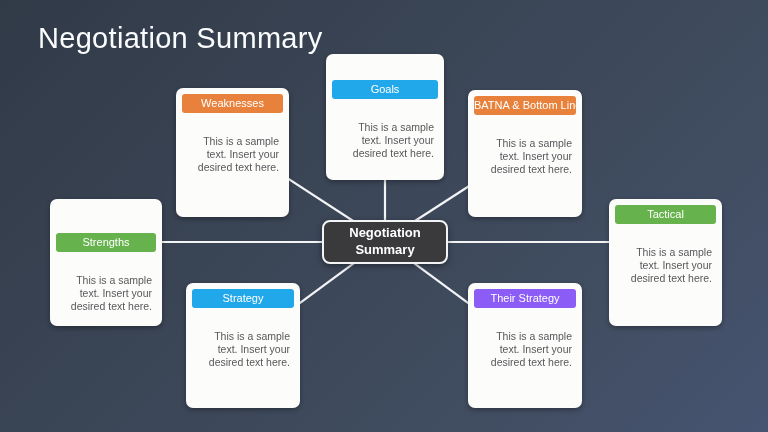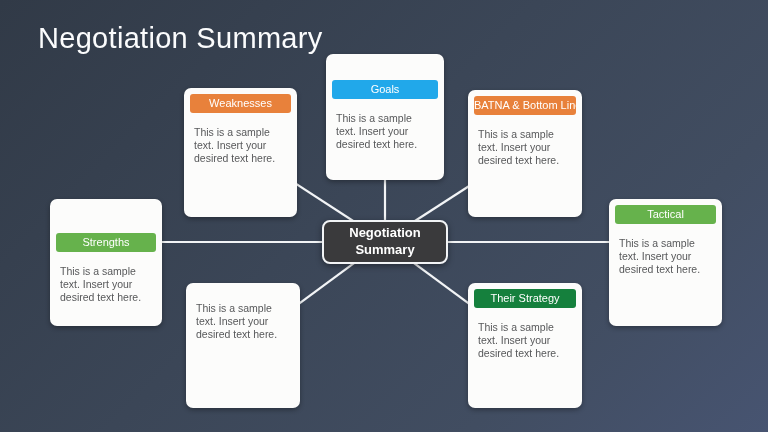--- a/index.html
+++ b/index.html
@@ -20,25 +20,25 @@
     background:#fcfcfb;border-radius:7px;
     box-shadow:0 2px 5px rgba(0,0,0,.32);
     padding:6px;
   }
   .card-header{
     height:19px;line-height:19px;border-radius:3px;
     font-size:11px;color:#ffffff;text-align:center;
     overflow:hidden;white-space:nowrap;
   }
   .card-body{
-    margin-top:13px;padding:0 4px;
-    font-size:10.5px;line-height:1.24;color:#57585a;text-align:left;
+    margin-top:22px;padding:0 4px;
+    font-size:10.5px;line-height:1.24;color:#57585a;text-align:right;
   }
   #card-strengths{left:50px;top:199px;height:127px;}
-  #card-weaknesses{left:184px;top:88px;width:113px;height:129px;}
+  #card-weaknesses{left:176px;top:88px;width:113px;height:129px;}
   #card-goals{left:326px;top:54px;width:118px;height:126px;}
   #card-batna{left:468px;top:90px;width:114px;height:127px;}
   #card-tactical{left:609px;top:199px;width:113px;height:127px;}
   #card-strategy{left:186px;top:283px;width:114px;height:125px;}
   #card-their-strategy{left:468px;top:283px;width:114px;height:125px;}
   .center-box{
     position:absolute;z-index:3;box-sizing:border-box;
     left:322px;top:220px;width:126px;height:44px;
     background:#3a3a3c;border:2px solid #f2f4f6;border-radius:8px;
     box-shadow:0 2px 6px rgba(0,0,0,.4);
@@ -87,25 +87,26 @@
     <div class="card-header" style="background-color: rgb(232, 129, 59);">BATNA &amp; Bottom Line</div>
     <div class="card-body">This is a sample text. Insert your desired text here.</div>
   </div>
 
   <div class="card" id="card-tactical">
     <div class="card-header" style="background-color: rgb(102, 178, 76);">Tactical</div>
     <div class="card-body">This is a sample text. Insert your desired text here.</div>
   </div>
 
   <div class="card" id="card-strategy">
+    <div class="card-header" style="background-color: rgb(33, 168, 234);">Strategy</div>
     <div class="card-body">This is a sample text. Insert your desired text here.</div>
   </div>
 
   <div class="card" id="card-their-strategy">
-    <div class="card-header" style="background-color: #15803d;">Their Strategy</div>
+    <div class="card-header" style="background-color: #8b5cf6;">Their Strategy</div>
     <div class="card-body">This is a sample text. Insert your desired text here.</div>
   </div>
 
   <div class="center-box">
     <div class="center-box-label">Negotiation Summary</div>
   </div>
 
 </div>
 
 </body></html>

